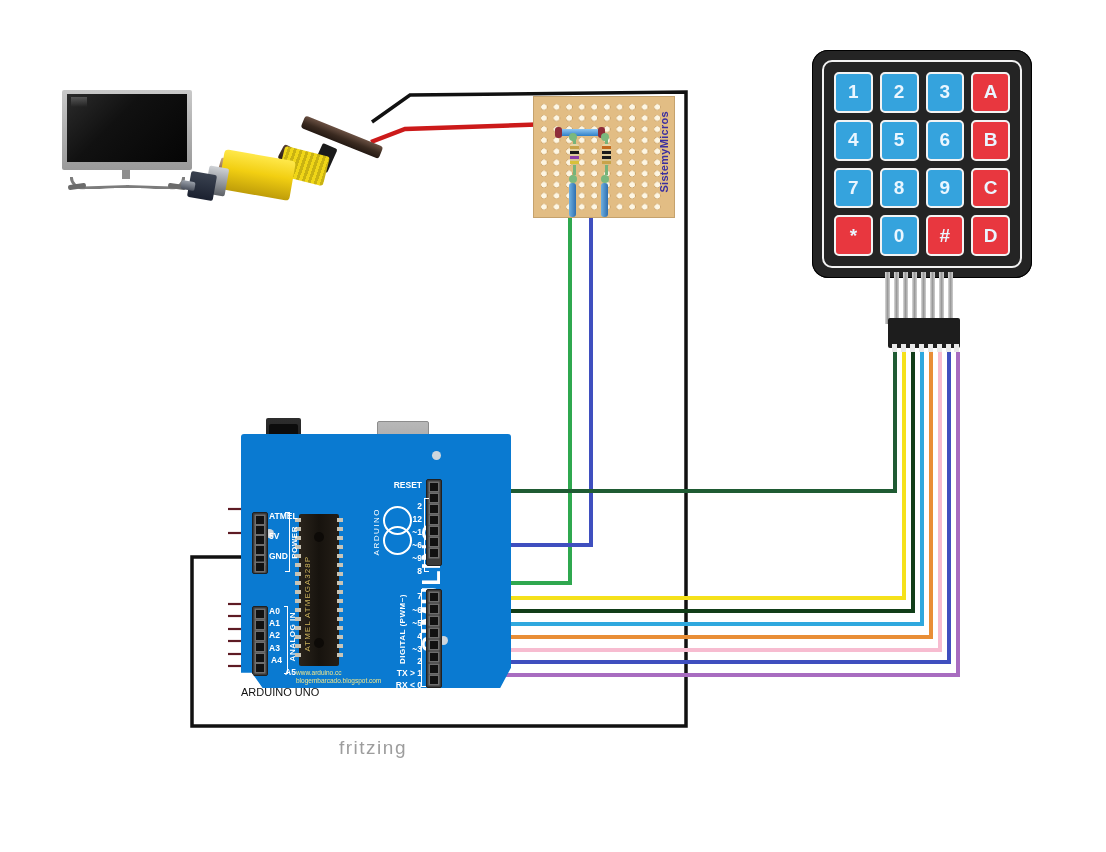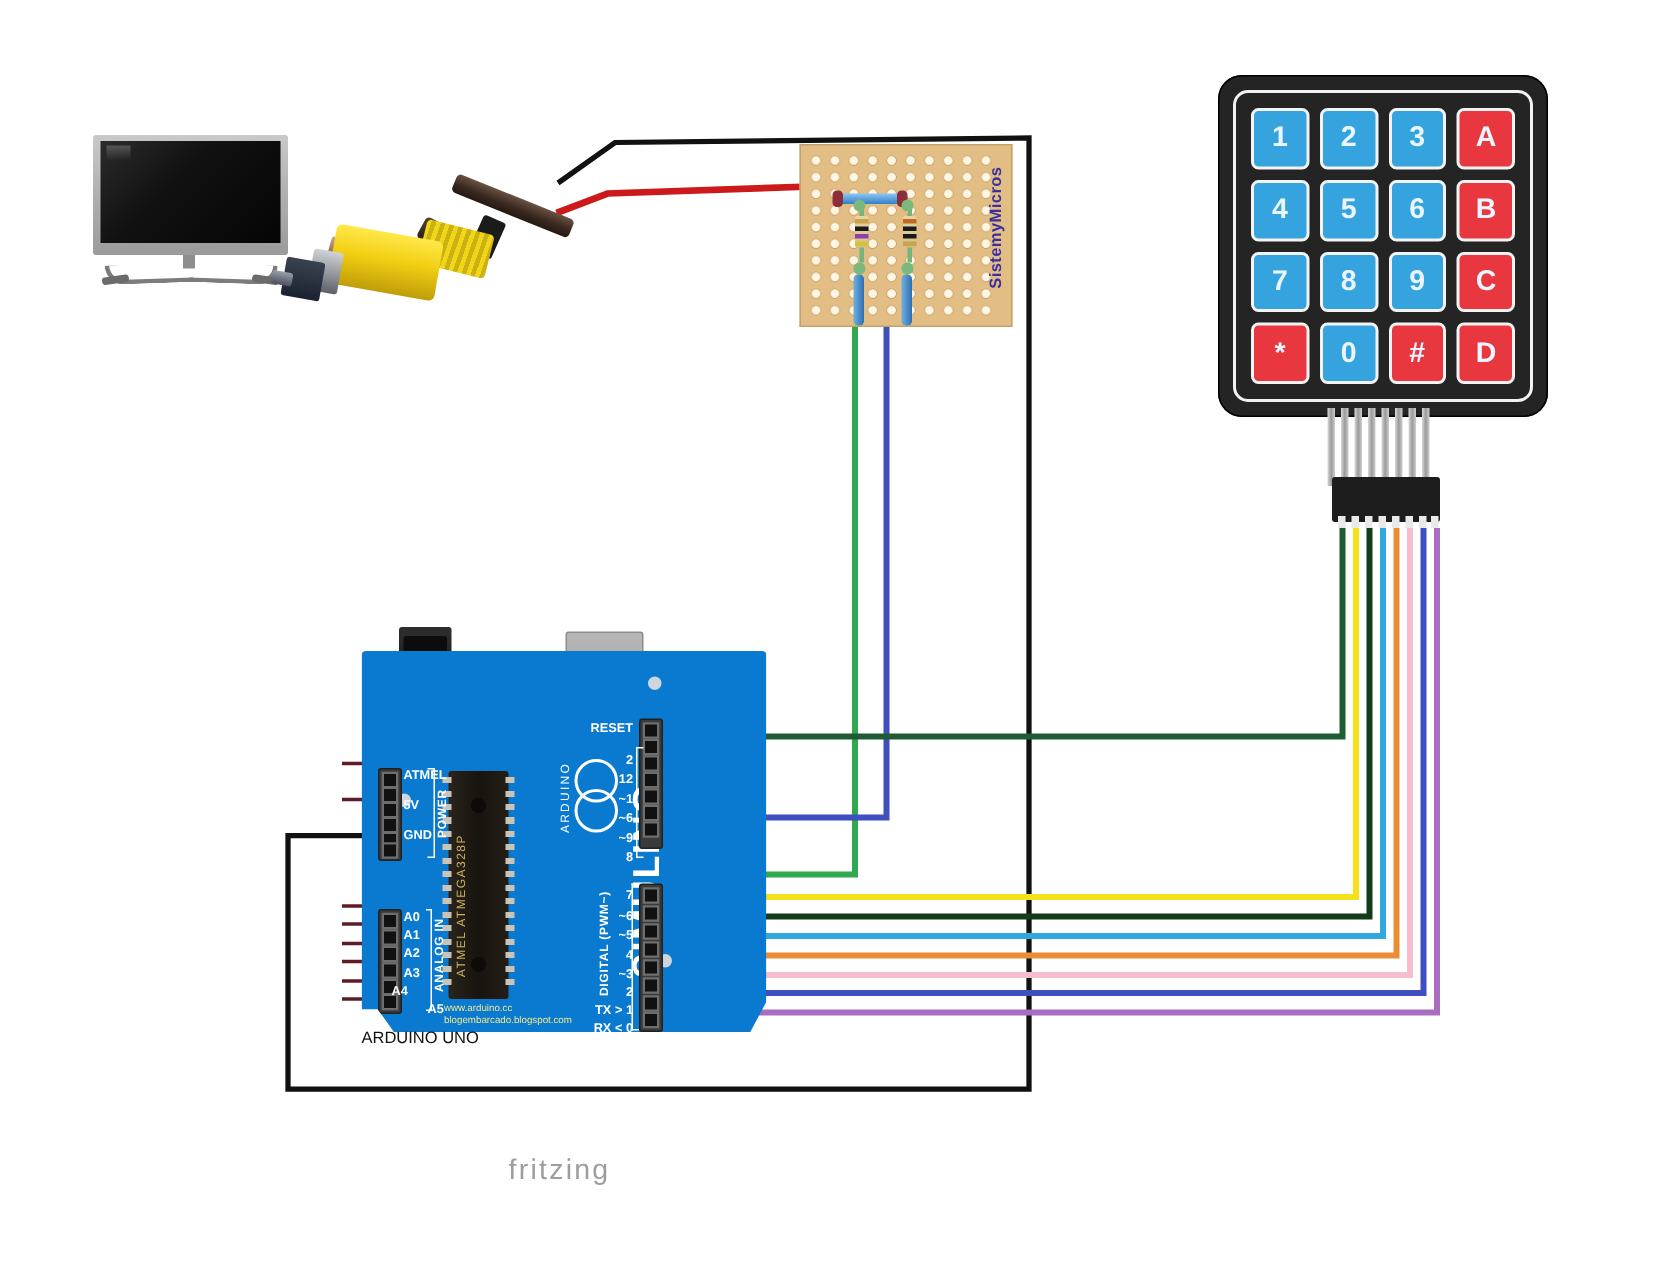--- a/index.html
+++ b/index.html
@@ -129,21 +129,21 @@
   #uno .hdr .p{position:absolute;left:3px;width:8px;height:8px;background:#111;
       box-shadow:0 0 0 1.5px #6e6e6e;}
   #uno .pinlbl{position:absolute;font-size:8.5px;color:#fff;text-align:right;font-weight:bold;}
   #uno .powtxt,#uno .anatxt,#uno .digtxt{position:absolute;font-size:8px;color:#fff;font-weight:bold;
       writing-mode:vertical-rl;transform:rotate(180deg);letter-spacing:.5px;}
   #uno .url{position:absolute;left:55px;top:235px;font-size:6.5px;color:#f0e68c;line-height:8px;}
   #uno .mnt{position:absolute;width:9px;height:9px;border-radius:50%;background:#cdd6dd;}
   #uno .brkt{position:absolute;border:1.5px solid #fff;border-left:none;}
   #unolbl{left:241px;top:686px;font-size:11px;color:#111;}
 
-  #fritz{left:339px;top:770px;font-size:19px;color:#9d9d9d;letter-spacing:1.5px;}
+  #fritz{left:339px;top:737px;font-size:19px;color:#9d9d9d;letter-spacing:1.5px;}
 </style>
 </head>
 <body>
 
 <div class="stage">
 
   <svg class="abs" width="1106" height="852" style="left:0;top:0;">
 
     <polyline points="372,122 410,95 686,92 686,726 192,726 192,557 258,557" fill="none" stroke="#111111" stroke-width="3.5"></polyline>
 
@@ -331,21 +331,21 @@
           <div class="p" style="top:14px;"></div>
         <div class="p" style="top:25px;"></div>
           <div class="p" style="top:36px;"></div>
         <div class="p" style="top:47px;"></div>
           <div class="p" style="top:57px;"></div>
       </div>
       <div class="pinlbl" style="left:28px;top:172px;">A0</div>
       <div class="pinlbl" style="left:28px;top:184px;">A1</div>
       <div class="pinlbl" style="left:28px;top:196px;">A2</div>
       <div class="pinlbl" style="left:28px;top:209px;">A3</div>
-      <div class="pinlbl" style="left:20px;top:221px;">A4</div>
+      <div class="pinlbl" style="left:30px;top:221px;">A4</div>
       <div class="pinlbl" style="left:28px;top:233px;margin-left:16px;">A5</div>
       <div class="anatxt" style="left:47px;top:178px;">ANALOG IN</div>
       <div class="brkt" style="left:43px;top:172px;width:3px;height:66px;"></div>
 
       <div class="hdr" style="left:185px;top:45px;width:14px;height:85px;">
         <div class="p" style="top:3px;"></div>
           <div class="p" style="top:14px;"></div>
         <div class="p" style="top:25px;"></div>
           <div class="p" style="top:36px;"></div>
         <div class="p" style="top:47px;"></div>

